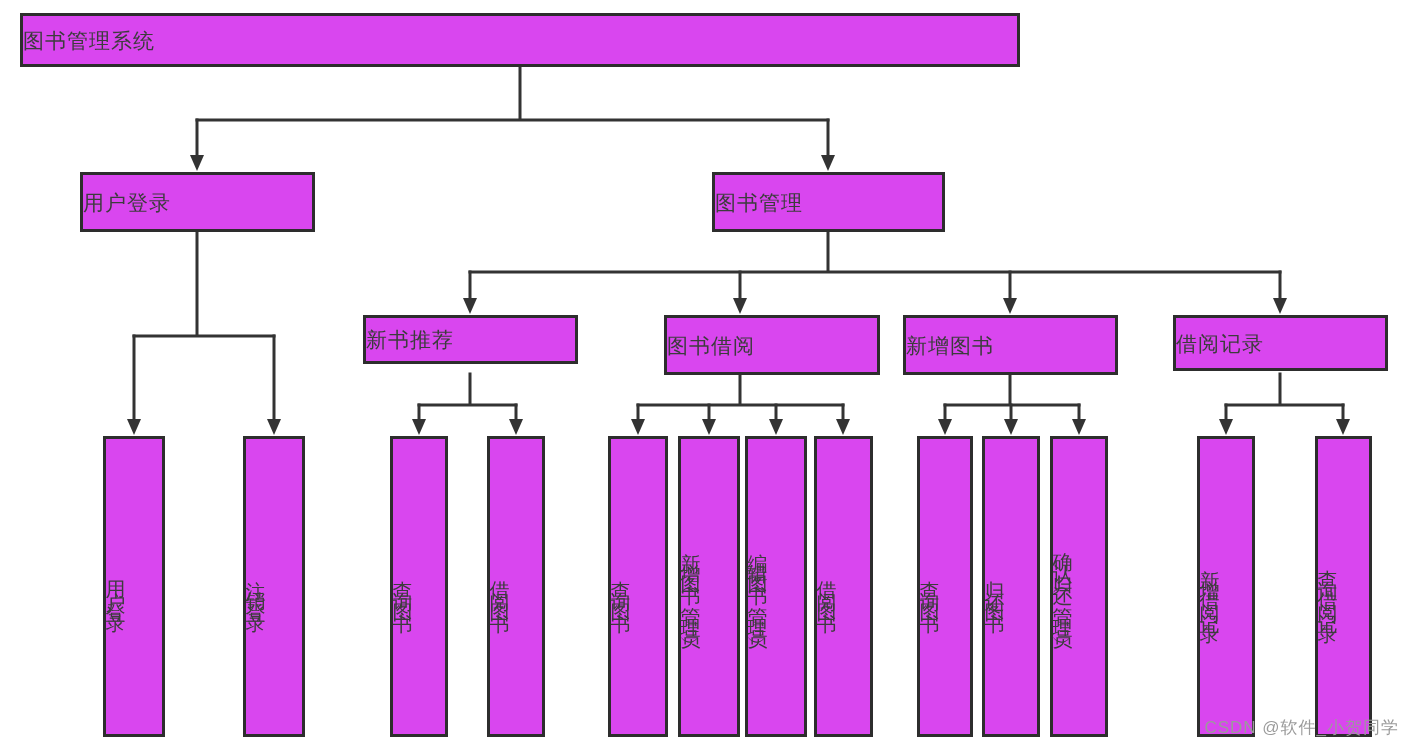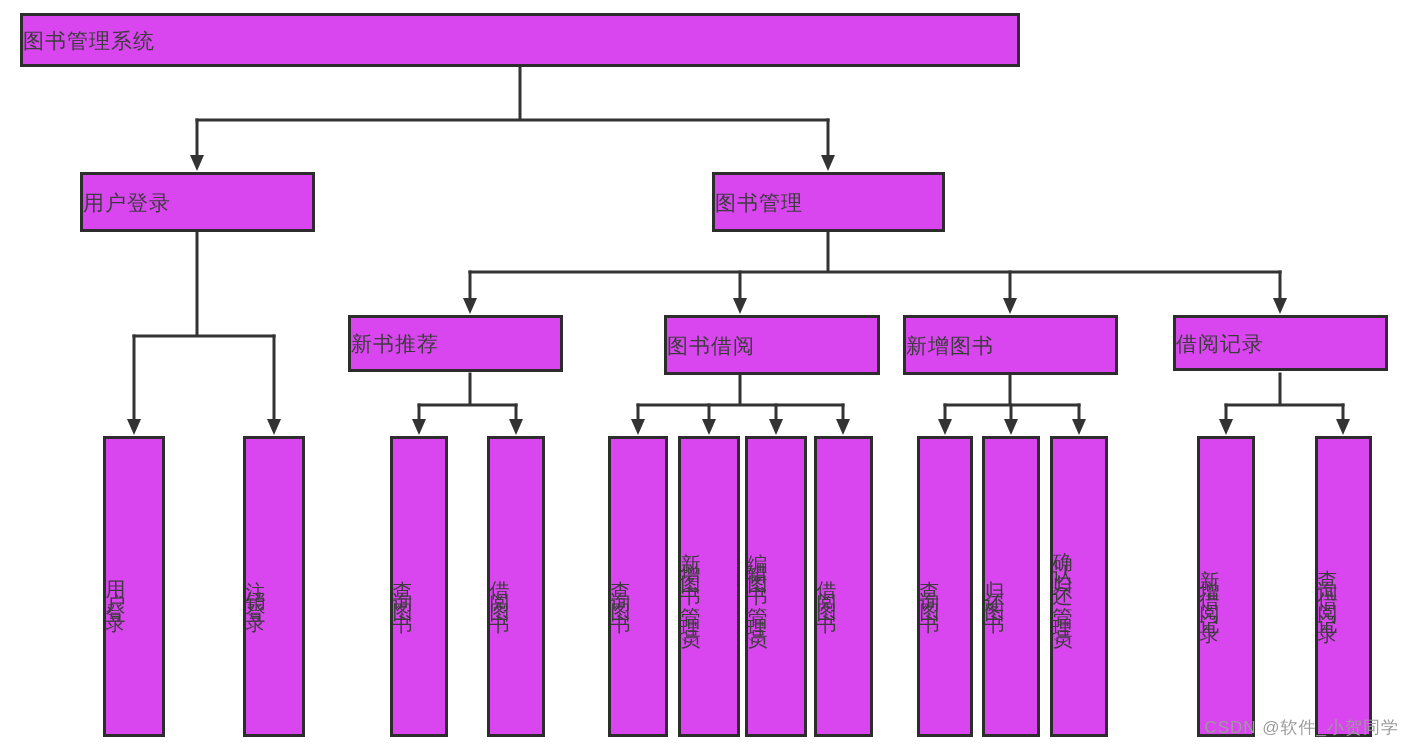--- a/index.html
+++ b/index.html
@@ -146,21 +146,21 @@
     <span>图书管理系统</span>
   </div>
 
   <div class="node h" style="left:80px;top:172px;width:235px;height:60px">
     <span>用户登录</span>
   </div>
   <div class="node h" style="left:712px;top:172px;width:233px;height:60px">
     <span>图书管理</span>
   </div>
 
-  <div class="node h" style="left:348px;top:315px;width:215px;height:57px">
+  <div class="node h" style="left:363px;top:315px;width:215px;height:49px">
     <span>新书推荐</span>
   </div>
   <div class="node h" style="left:664px;top:315px;width:216px;height:60px">
     <span>图书借阅</span>
   </div>
   <div class="node h" style="left:903px;top:315px;width:215px;height:60px">
     <span>新增图书</span>
   </div>
   <div class="node h" style="left:1173px;top:315px;width:215px;height:56px">
     <span>借阅记录</span>

